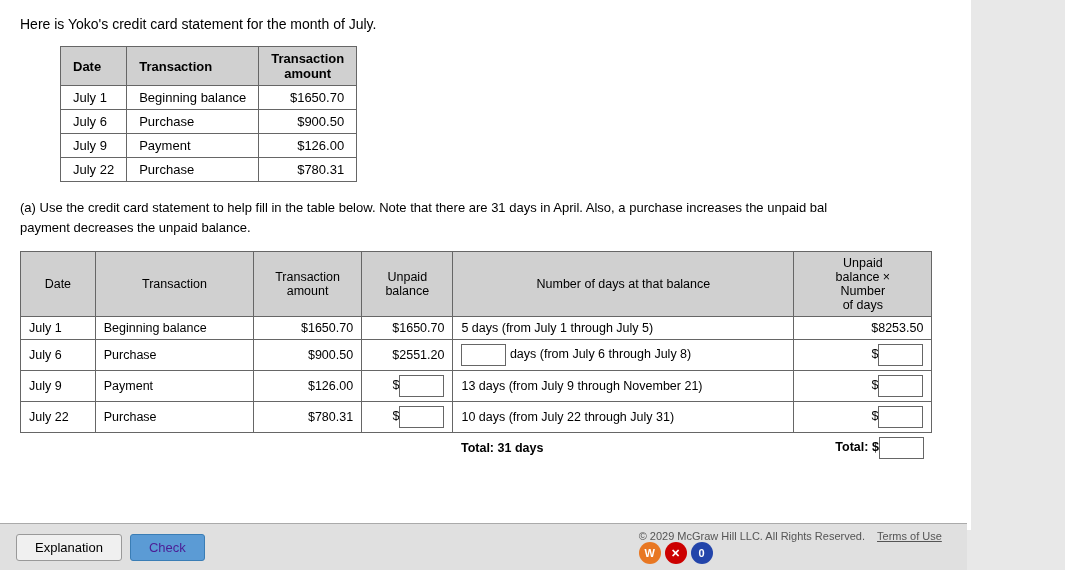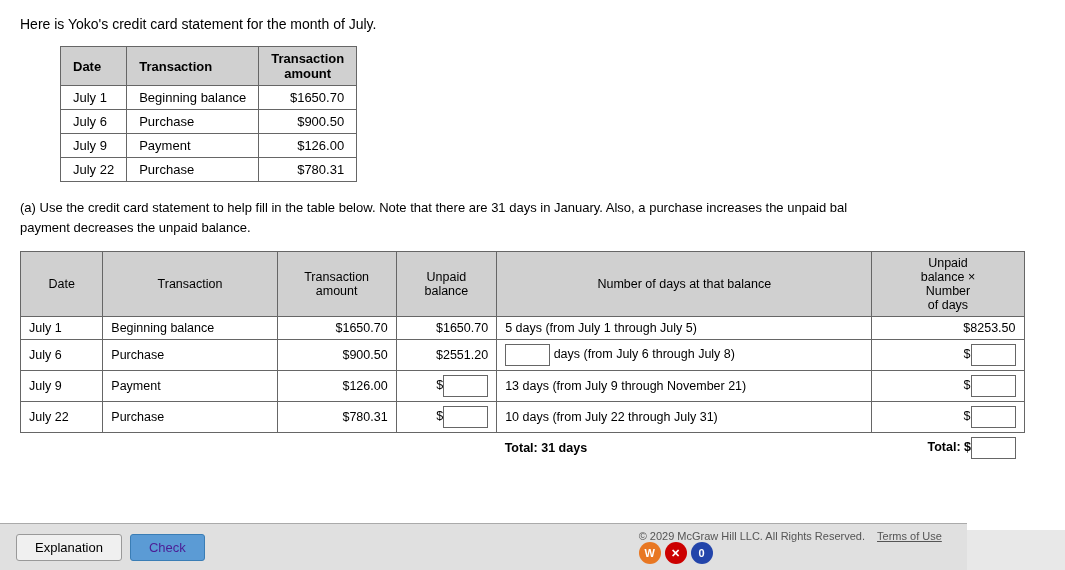--- a/index.html
+++ b/index.html
@@ -8,21 +8,21 @@
       font-size: 13px;
       background: #e8e8e8;
       width: 1065px;
       min-height: 570px;
       overflow: hidden;
     }
     .main-container {
       background: #fff;
       margin: 0;
       padding: 16px 20px 10px 20px;
-      width: 1065px;
+      width: 971px;
       min-height: 530px;
       position: relative;
     }
     .intro-text {
       font-size: 14px;
       margin-bottom: 14px;
     }
     
     .top-table {
       border-collapse: collapse;
@@ -191,21 +191,21 @@
     </tr>
         <tr>
       <td>July 22</td>
       <td>Purchase</td>
       <td>$780.31</td>
     </tr>
       </tbody>
   </table>
 
   <div class="instruction-text">
-    <span>(a) Use the credit card statement to help fill in the table below. Note that there are 31 days in January. Also, a purchase </span><span class="italic">increases</span><span> the unpaid bal</span><br>
+    <span>(a) Use the credit card statement to help fill in the table below. Note that there are 31 days in April. Also, a purchase </span><span class="italic">increases</span><span> the unpaid bal</span><br>
     <span>payment </span><span class="italic">decreases</span><span> the unpaid balance.</span>
   </div>
 
   <table class="bottom-table">
     <thead>
       <tr>
         <th>Date</th>
         <th>Transaction</th>
         <th>Transaction<br>amount</th>
         <th>Unpaid<br>balance</th>

